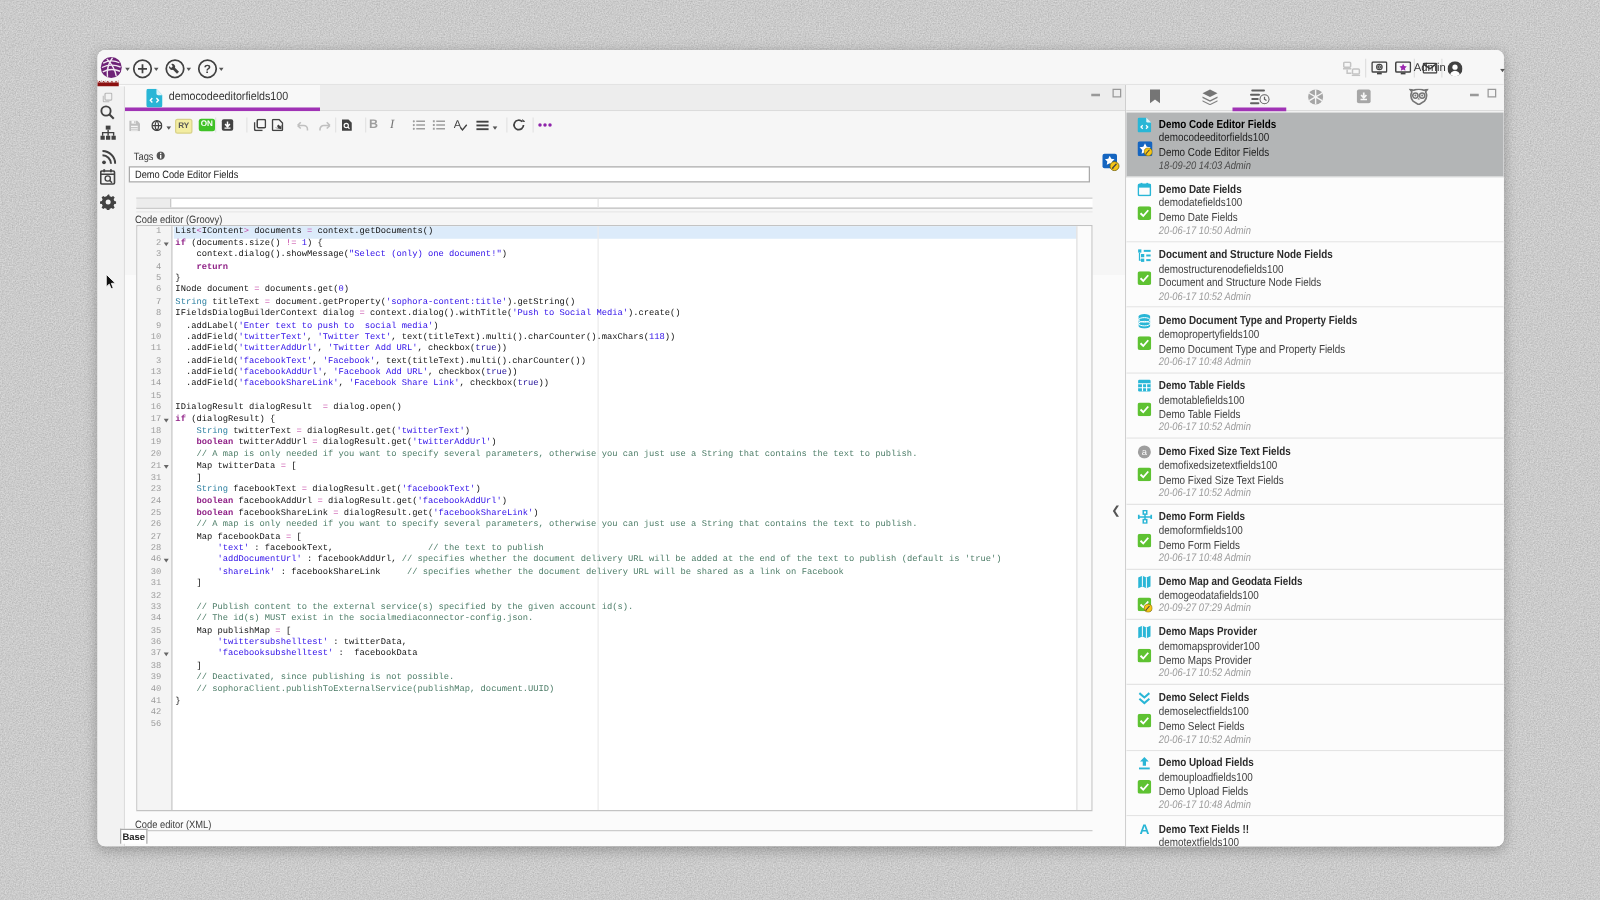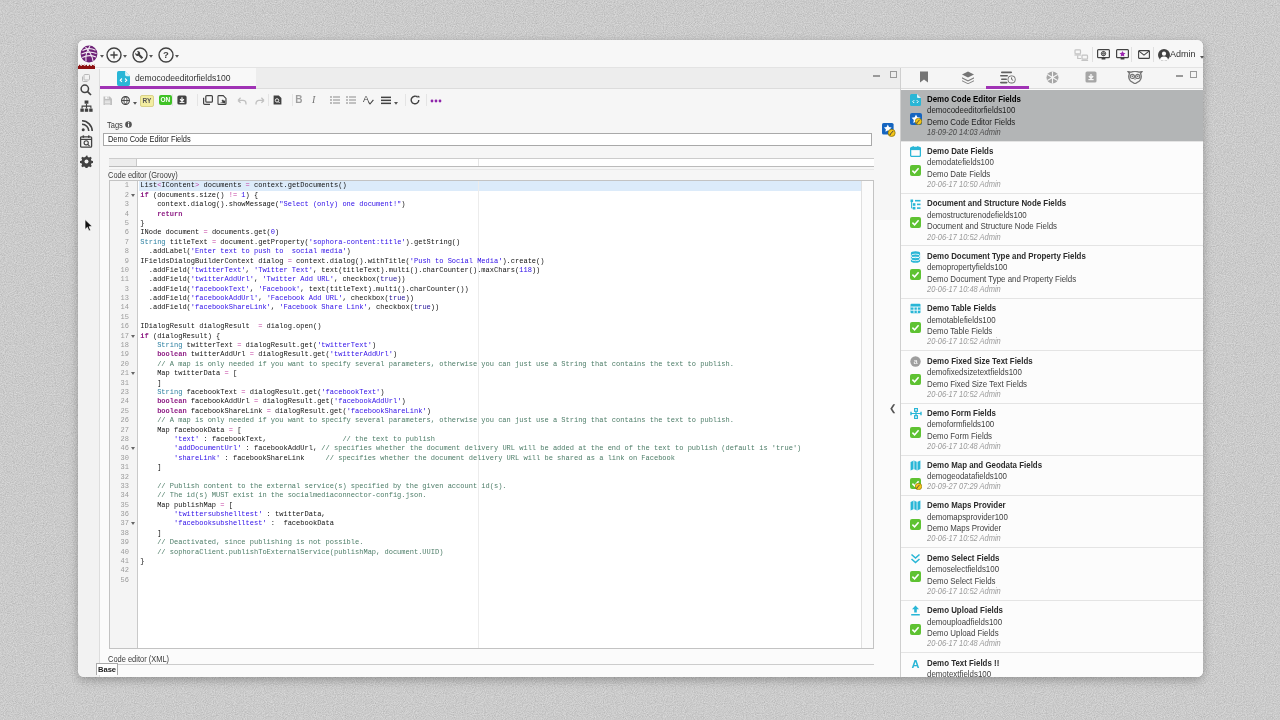--- a/index.html
+++ b/index.html
@@ -130,21 +130,21 @@
           <clipPath id="avc">
             <circle cx="6" cy="6" r="6"></circle>
           </clipPath>
         </defs>
         <circle cx="6" cy="6" r="6" fill="#424242"></circle>
         <g clip-path="url(#avc)">
           <circle cx="6" cy="4.7" r="2.1" fill="#fff"></circle>
           <path d="M6 7.6 a4.1 4.1 0 0 0 -4.1 4.1 l0 1 8.2 0 0 -1 a4.1 4.1 0 0 0 -4.1 -4.1 z" fill="#fff"></path>
         </g>
       </svg></span>
-<span class="tx" style="left:1092px;top:10px;font-size:9px;color:#333;line-height:1">Admin</span>
+<span class="tx" style="left:1053px;top:10px;font-size:9px;color:#333;line-height:1">Admin</span>
 <span class="ab" style="left:1121.5px;top:13.5px"><svg width="4" height="3" viewBox="0 0 4 3">
         <path d="M0 0 h4 l-2 2.8 z" fill="#555"></path>
       </svg></span>
 <div id="rail"></div>
 <span class="ab" style="left:4px;top:34px"><svg width="8" height="8" viewBox="0 0 8 8">
         <rect x="2" y="0.5" width="5.5" height="5.5" rx="0.8" fill="none" stroke="#b8b8b8" stroke-width="1"></rect>
         <path d="M5.5 7.5 h-4 a1 1 0 0 1 -1 -1 v-4" fill="none" stroke="#b8b8b8" stroke-width="1"></path>
       </svg></span>
 <span class="ab" style="left:2.2px;top:43.5px"><svg width="12" height="12" viewBox="0 0 12 12">
         <circle cx="4.8" cy="4.8" r="3.7" fill="none" stroke="#424242" stroke-width="1.5"></circle>
@@ -355,22 +355,22 @@
       </div>
 <div id="ruler"></div>
 <div id="codelines">
         <div class="cl">List<i class="o">&lt;</i>IContent<i class="o">&gt;</i> documents <i class="o">=</i> context.getDocuments()</div>
 <div class="cl"><i class="k">if</i> (documents.size() <i class="o">!=</i> <i class="n">1</i>) {</div>
 <div class="cl">    context.dialog().showMessage(<i class="s">"Select (only) one document!"</i>)</div>
 <div class="cl">    <i class="k">return</i></div>
 <div class="cl">}</div>
 <div class="cl">INode document <i class="o">=</i> documents.get(<i class="n">0</i>)</div>
 <div class="cl"><i class="t">String</i> titleText <i class="o">=</i> document.getProperty(<i class="s">'sophora-content:title'</i>).getString()</div>
+<div class="cl">IFieldsDialogBuilderContext dialog <i class="o">=</i> context.dialog().withTitle(<i class="s">'Push to Social Media'</i>).create()</div>
 <div class="cl">  .addLabel(<i class="s">'Enter text to push to  social media'</i>)</div>
-<div class="cl">IFieldsDialogBuilderContext dialog <i class="o">=</i> context.dialog().withTitle(<i class="s">'Push to Social Media'</i>).create()</div>
 <div class="cl">  .addField(<i class="s">'twitterText'</i>, <i class="s">'Twitter Text'</i>, text(titleText).multi().charCounter().maxChars(<i class="n">118</i>))</div>
 <div class="cl">  .addField(<i class="s">'twitterAddUrl'</i>, <i class="s">'Twitter Add URL'</i>, checkbox(<i class="a">true</i>))</div>
 <div class="cl">  .addField(<i class="s">'facebookText'</i>, <i class="s">'Facebook'</i>, text(titleText).multi().charCounter())</div>
 <div class="cl">  .addField(<i class="s">'facebookAddUrl'</i>, <i class="s">'Facebook Add URL'</i>, checkbox(<i class="a">true</i>))</div>
 <div class="cl">  .addField(<i class="s">'facebookShareLink'</i>, <i class="s">'Facebook Share Link'</i>, checkbox(<i class="a">true</i>))</div>
 <div class="cl"></div>
 <div class="cl">IDialogResult dialogResult  <i class="o">=</i> dialog.open()</div>
 <div class="cl"><i class="k">if</i> (dialogResult) {</div>
 <div class="cl">    <i class="t">String</i> twitterText <i class="o">=</i> dialogResult.get(<i class="s">'twitterText'</i>)</div>
 <div class="cl">    <i class="k">boolean</i> twitterAddUrl <i class="o">=</i> dialogResult.get(<i class="s">'twitterAddUrl'</i>)</div>

